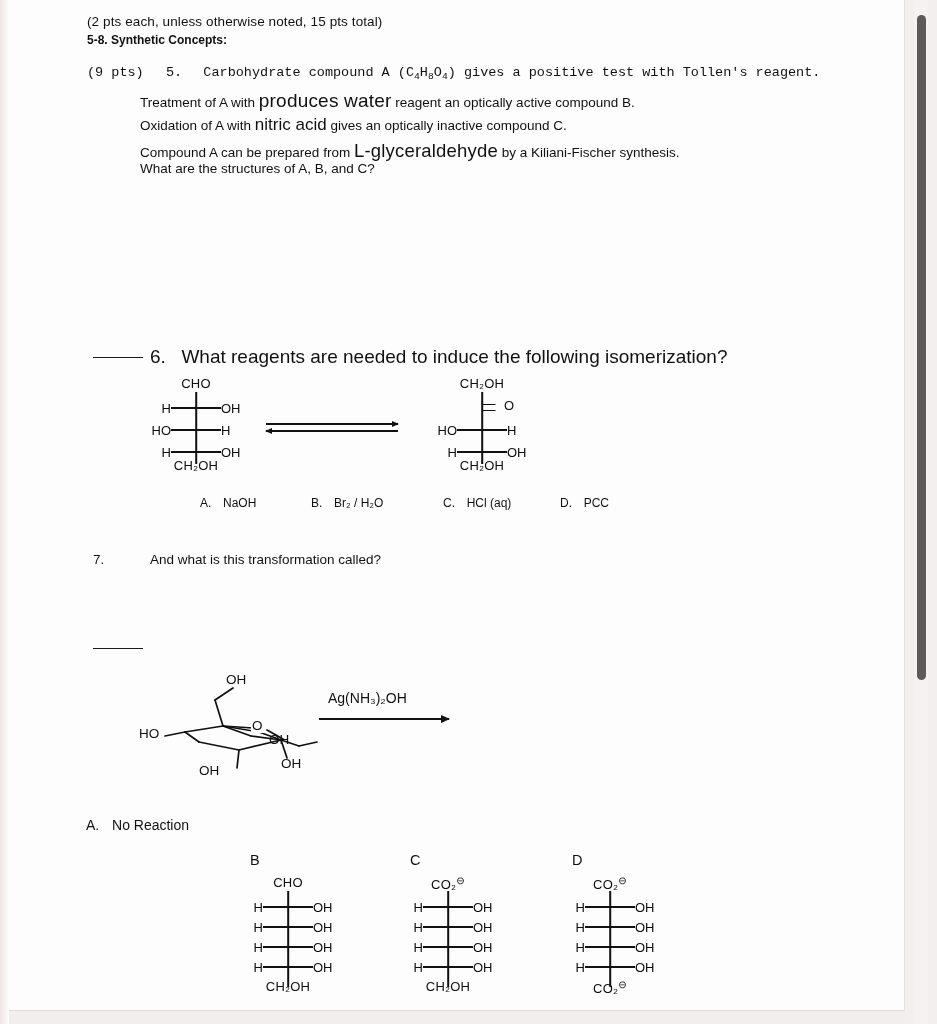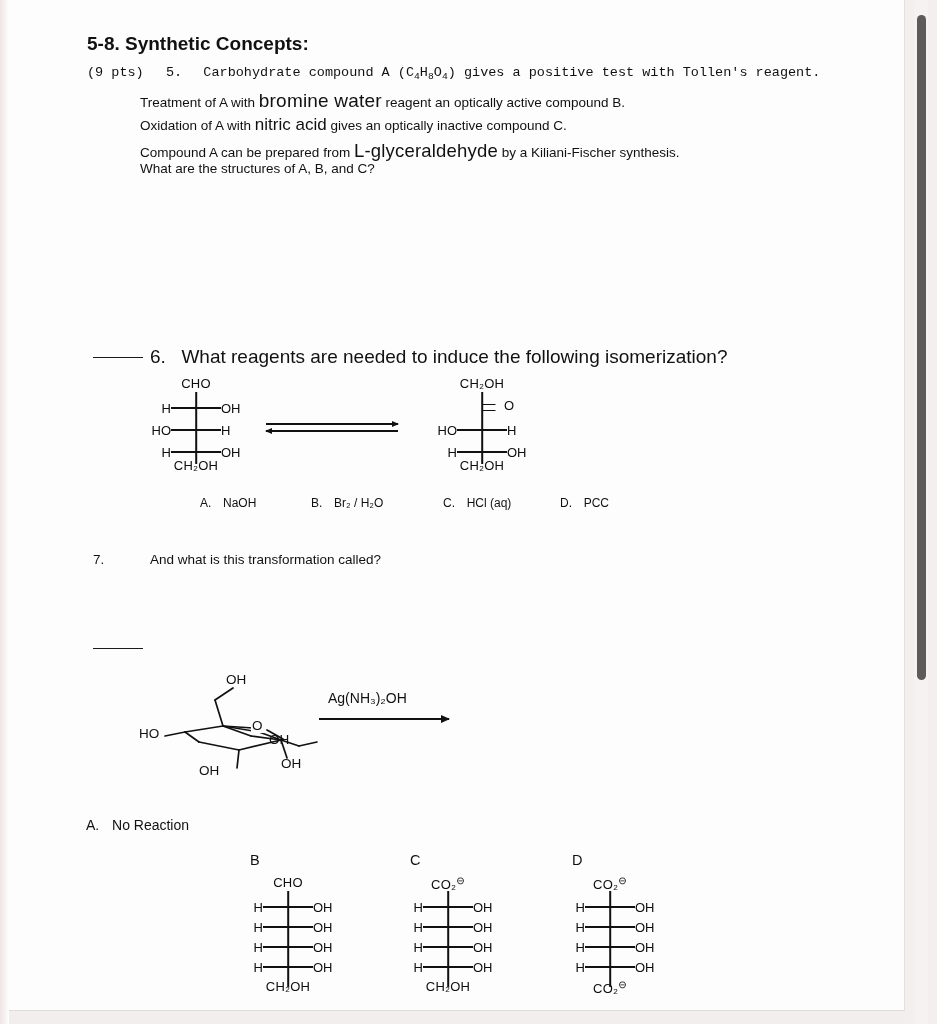--- a/index.html
+++ b/index.html
@@ -54,21 +54,21 @@
     border-right: 1px solid #e7e0e0;
     border-bottom: 1px solid #e1dada;
     color: #111;
     overflow: hidden;
   }
 
   .txt { position: absolute; white-space: nowrap; }
 
   
   .hdr-line { font-size: 13.5px; letter-spacing: .1px; }
-  .hdr-bold { font-weight: bold; font-size: 19px; }
+  .hdr-bold { font-weight: bold; font-size: 12px; }
 
   
   .q5-line  { font-size: 13.5px; }
   .big-28   { font-size: 19px; letter-spacing: .2px; }
   .big-24   { font-size: 17px; }
   .big-26   { font-size: 18.5px; letter-spacing: .2px; }
 
   sub { font-size: .72em; vertical-align: -0.28em; }
 
   .blank-line {
@@ -195,33 +195,34 @@
 
 <div id="viewport">
 
   <div class="left-gutter"></div>
   <div class="right-gutter"></div>
   <div class="scrollbar-track"></div>
   <div class="scrollbar-thumb"></div>
 
   <div id="page">
 
+    <div class="txt hdr-line" style="left:78px; top:14px;">(2 pts each, unless otherwise noted, 15 pts total)</div>
     <div class="txt hdr-bold" style="left:78px; top:33px;">5-8.  Synthetic Concepts:</div>
 
     <div class="txt q5-line" style="left:78px; top:65px;font-family:Liberation Mono, monospace;">
       <span>(9 pts)</span>
       <span style="display:inline-block;width:6px"></span>
       <span>5.</span>
       <span style="display:inline-block;width:5px"></span>
       <span>Carbohydrate compound A (C</span><sub>4</sub><span>H</span><sub>8</sub><span>O</span><sub>4</sub><span>) gives a positive test with Tollen's reagent.</span>
     </div>
 
     <div class="txt" style="left:131px; top:90px; font-size:13.5px;">
       <span>Treatment of A with</span>
-      <span class="big-28">bromine water</span>
+      <span class="big-28">produces water</span>
       <span>reagent an optically active compound B.</span>
     </div>
 
     <div class="txt" style="left:131px; top:140px; font-size:13.5px;">
       <span>Compound A can be prepared from</span>
       <span class="big-26">L-glyceraldehyde</span>
       <span>by a Kiliani-Fischer synthesis.</span>
     </div>
 
     <div class="txt" style="left:131px; top:115px; font-size:13.5px;">

